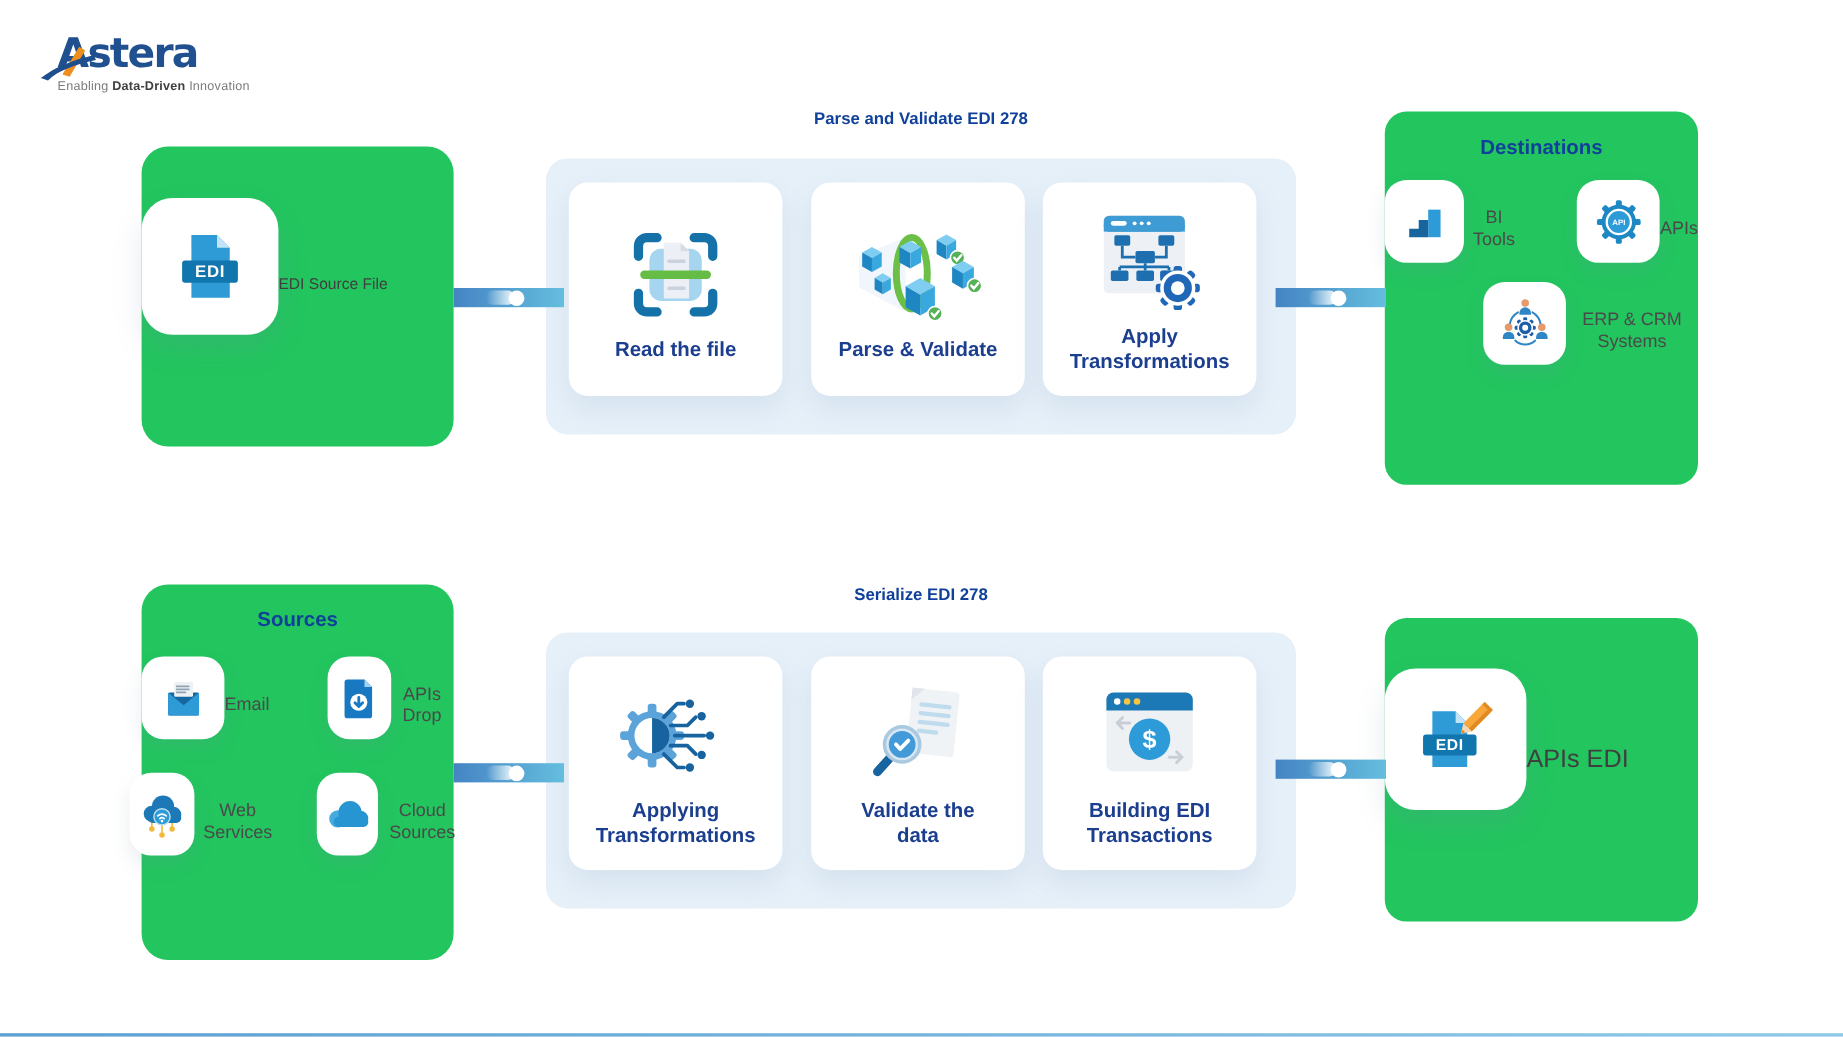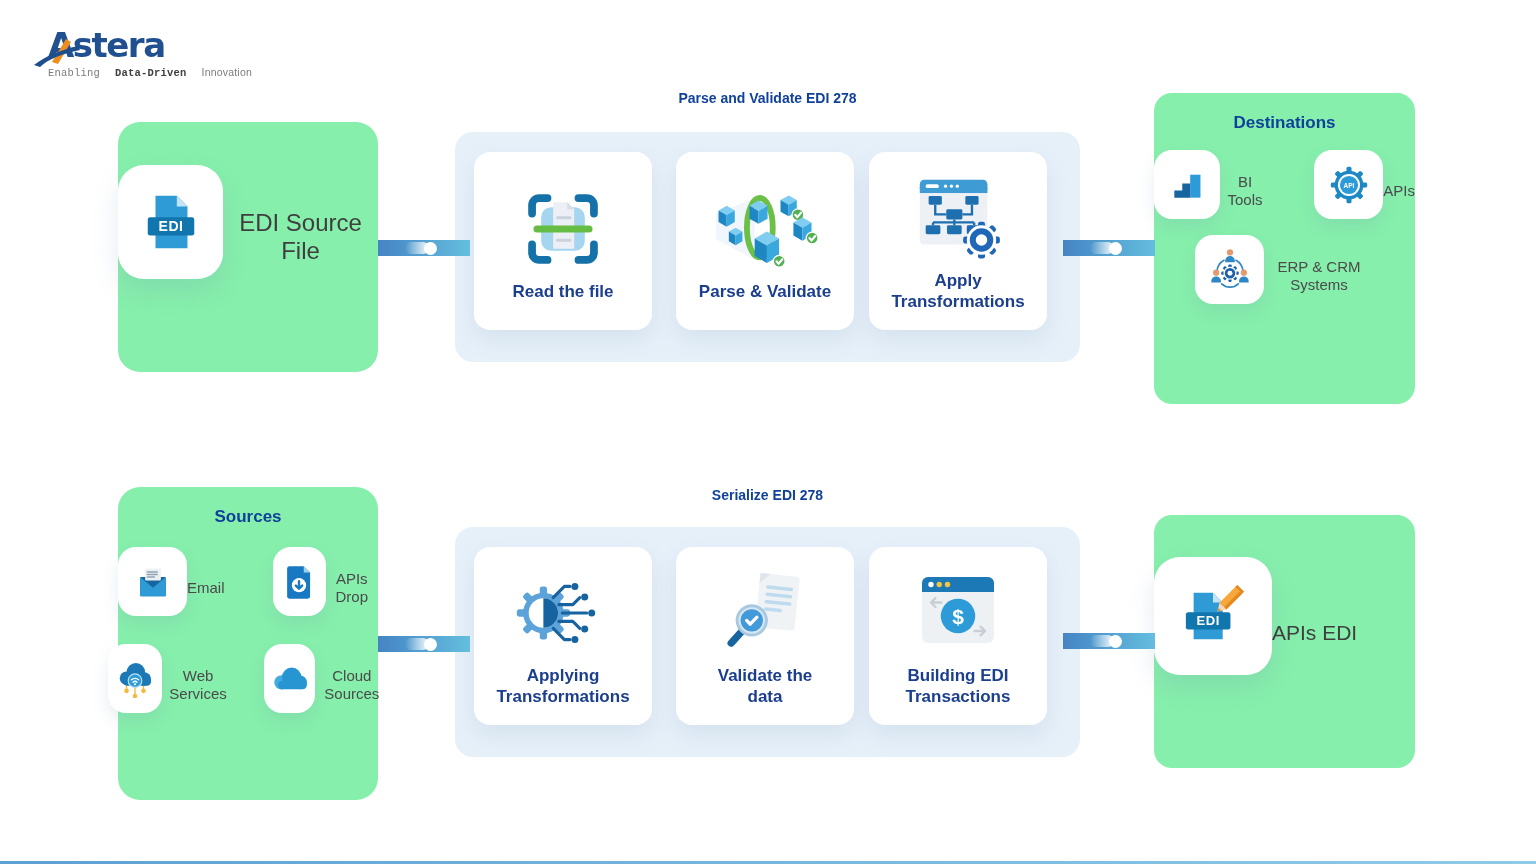--- a/index.html
+++ b/index.html
@@ -5,30 +5,30 @@
   * { box-sizing: border-box; margin: 0; padding: 0; }
   body { background: #fff; font-family: "Liberation Sans", sans-serif; }
   .canvas { position: relative; width: 1536px; height: 864px; background: #ffffff; overflow: hidden; }
 
   
   .logo { position: absolute; left: 48px; top: 25px; width: 180px; }
   .logo-mark { position: relative; display: inline-block; }
   .logo-text { font-family: "DejaVu Sans", sans-serif; font-size: 34px; font-weight: bold; color: #20508f; letter-spacing: -1.5px; position: relative; z-index: 1; }
   .logo-swoosh { position: absolute; left: -14px; top: 6px; z-index: 2; pointer-events: none; }
   .logo-tagline { font-size: 10.5px; color: #7c7c7c; margin-top: 1px; letter-spacing: .2px; white-space: nowrap; }
-  .logo-tagline .sep { margin-right: 15px; font-family: Liberation Mono, monospace; }
+  .logo-tagline .sep { margin-right: 3px; }
   .logo-tagline b { color: #404040; }
 
   
   .flow-title { position: absolute; left: 455px; width: 625px; text-align: center; font-size: 14px; font-weight: bold; color: #10419a; }
   .flow-title.top { top: 90px; }
   .flow-title.bottom { top: 487px; }
 
   
-  .panel { position: absolute; background: #86efac; border-radius: 22px; }
+  .panel { position: absolute; background: #22c55e; border-radius: 22px; }
   .source-panel { left: 118px; top: 122px; width: 260px; height: 250px; }
   .dest-panel   { left: 1154px; top: 93px;  width: 261px; height: 311px; border-radius: 18px; }
   .sources-panel{ left: 118px; top: 487px; width: 260px; height: 313px; }
   .write-panel  { left: 1154px; top: 515px; width: 261px; height: 253px; border-radius: 18px; }
 
   
   .band { position: absolute; left: 455px; width: 625px; height: 230px; background: #e6f0f9; border-radius: 18px; }
   .band.top { top: 132px; }
   .band.bottom { top: 527px; }
 
@@ -41,33 +41,33 @@
   .step-icon { height: 98px; display: flex; align-items: center; justify-content: center; }
   .step-label { font-size: 17px; font-weight: bold; color: #1b3e8f; text-align: center; line-height: 1.22; width: 152px; margin-top: 4px; }
 
   
   .icon-tile { background: #fff; border-radius: 26px; box-shadow: 0 12px 24px rgba(110,140,170,.18);
                display: flex; align-items: center; justify-content: center; }
   .tile-big { width: 114px; height: 114px; }
   .tile-sm  { width: 69px; height: 69px; border-radius: 18px; box-shadow: 0 8px 16px rgba(110,140,170,.16); }
 
   .endpoint { display: flex; flex-direction: row; align-items: center; }
-  .big-label { font-size: 24px; color: #3f3f3f; text-align: center; }
+  .big-label { font-size: 13px; color: #3f3f3f; text-align: center; }
   .panel-title { font-size: 17px; font-weight: bold; color: #10419a; text-align: center; }
   .small-label { font-size: 15px; color: #4a4a4a; text-align: center; line-height: 1.2; }
 
   .source-panel .endpoint { margin-top: 43px; } .source-panel .big-label { margin-top: 29px; }
   .write-panel  .endpoint { margin-top: 42px; } .write-panel  .big-label { margin-top: 33px; font-size: 21px; }
   .write-panel .tile-big { width: 118px; height: 118px; }
 
   .dest-panel .panel-title { margin-top: 20px; }
   .io-row { display: flex; justify-content: center; gap: 44px; margin-top: 17px; }
   .io-item { display: flex; align-items: center; }
   .io-item .small-label { margin-top: 13px; }
-  .dest-single { display: flex; justify-content: center; margin-top: 16px; }
+  .dest-single { display: flex; justify-content: flex-end; margin-top: 16px; }
 
   .sources-panel .panel-title { margin-top: 20px; }
   .sources-panel .io-row { gap: 48px; margin-top: 20px; }
   .sources-panel .io-row.second { margin-top: 28px; gap: 30px; }
   .sources-panel .small-label { margin-top: 12px; }
 
   
   .connector { position: absolute; width: 92px; height: 16px; background: linear-gradient(90deg, #4584c4, #64bede); }
   .t-conn1 { left: 378px; top: 240px; } .t-conn2 { left: 1063px; top: 240px; }
   .b-conn1 { left: 378px; top: 636px; } .b-conn2 { left: 1063px; top: 633px; }

